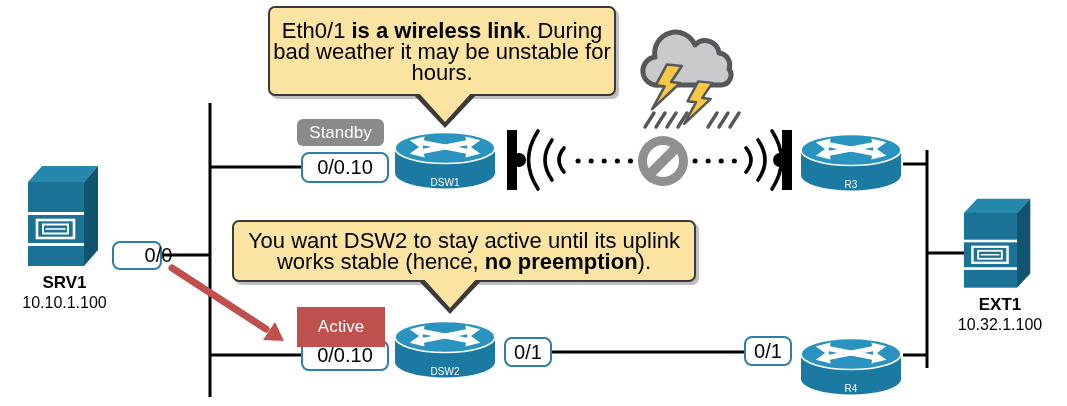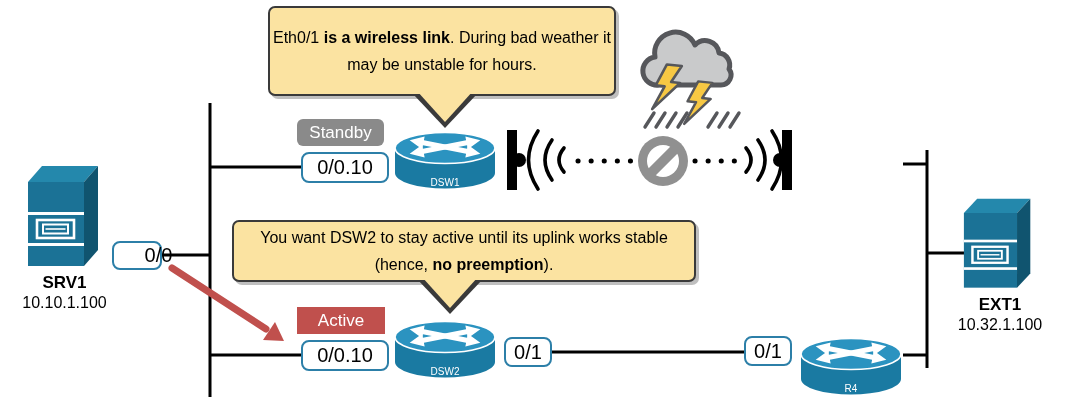--- a/index.html
+++ b/index.html
@@ -9,42 +9,42 @@
   }
   svg{display:block;}
 
   
   #wires{position:absolute;left:0;top:0;z-index:1;}
 
   
   .bubble{
     position:absolute;background:#FBE3A1;border:2px solid #3A3A3A;border-radius:7px;
     display:flex;align-items:center;justify-content:center;text-align:center;
-    font-size:16px;line-height:27px;padding:4px 0;box-sizing:border-box;
+    font-size:22px;line-height:21px;padding:4px 0;box-sizing:border-box;
     box-shadow:3px 3px 0 rgba(0,0,0,0.25);z-index:6;
   }
   .bubble .b{font-weight:bold;}
   .tail-o{position:absolute;top:100%;width:0;height:0;
     border-left:32px solid transparent;border-right:32px solid transparent;
     border-top:34px solid #3A3A3A;}
   .tail-i{position:absolute;top:100%;margin-top:-3px;width:0;height:0;
     border-left:28px solid transparent;border-right:28px solid transparent;
     border-top:31px solid #FBE3A1;}
   #bubble-wireless{left:268px;top:6px;width:348px;height:90px;}
   #bubble-wireless .tail-o{left:143px;}
   #bubble-wireless .tail-i{left:147px;}
   #bubble-preempt{left:232px;top:220px;width:464px;height:62px;}
   #bubble-preempt .tail-o{left:184px;}
   #bubble-preempt .tail-i{left:188px;}
 
   
   .badge{position:absolute;color:#fff;font-size:17px;display:flex;align-items:center;
     justify-content:center;z-index:5;}
   #badge-standby{background:#8A8A8A;left:297px;top:119px;width:87px;height:27px;border-radius:6px;}
-  #badge-active{background:#C0504D;left:297px;top:307px;width:88px;height:27px;}
+  #badge-active{background:#C0504D;left:297px;top:307px;width:88px;height:40px;}
 
   
   .ifbox{position:absolute;background:#fff;border:2px solid #2C7FA8;border-radius:8px;
     display:flex;align-items:center;justify-content:center;font-size:20px;
     box-sizing:border-box;z-index:4;}
   #if-srv1{left:112px;top:241px;width:50px;height:29px;padding-left:43px;}
   #if-dsw1-lan{left:301px;top:152px;width:88px;height:31px;}
   #if-dsw2-lan{left:301px;top:340px;width:88px;height:31px;}
   #if-dsw2-up{left:504px;top:337px;width:48px;height:30px;}
   #if-r4{left:744px;top:336px;width:48px;height:30px;}
@@ -169,20 +169,26 @@
   <div class="ifbox" id="if-dsw2-lan">0/0.10</div>
   <div class="ifbox" id="if-dsw2-up">0/1</div>
   <div class="ifbox" id="if-r4">0/1</div>
 
   <div class="router" id="rtr-dsw1">
     <svg viewBox="0 0 106 64">
         <use href="#g-router"></use>
       </svg>
     <div class="rtr-label">DSW1</div>
   </div>
+  <div class="router" id="rtr-r3">
+    <svg viewBox="0 0 106 64">
+        <use href="#g-router"></use>
+      </svg>
+    <div class="rtr-label">R3</div>
+  </div>
   <div class="router" id="rtr-dsw2">
     <svg viewBox="0 0 106 64">
         <use href="#g-router"></use>
       </svg>
     <div class="rtr-label">DSW2</div>
   </div>
   <div class="router" id="rtr-r4">
     <svg viewBox="0 0 106 64">
         <use href="#g-router"></use>
       </svg>

